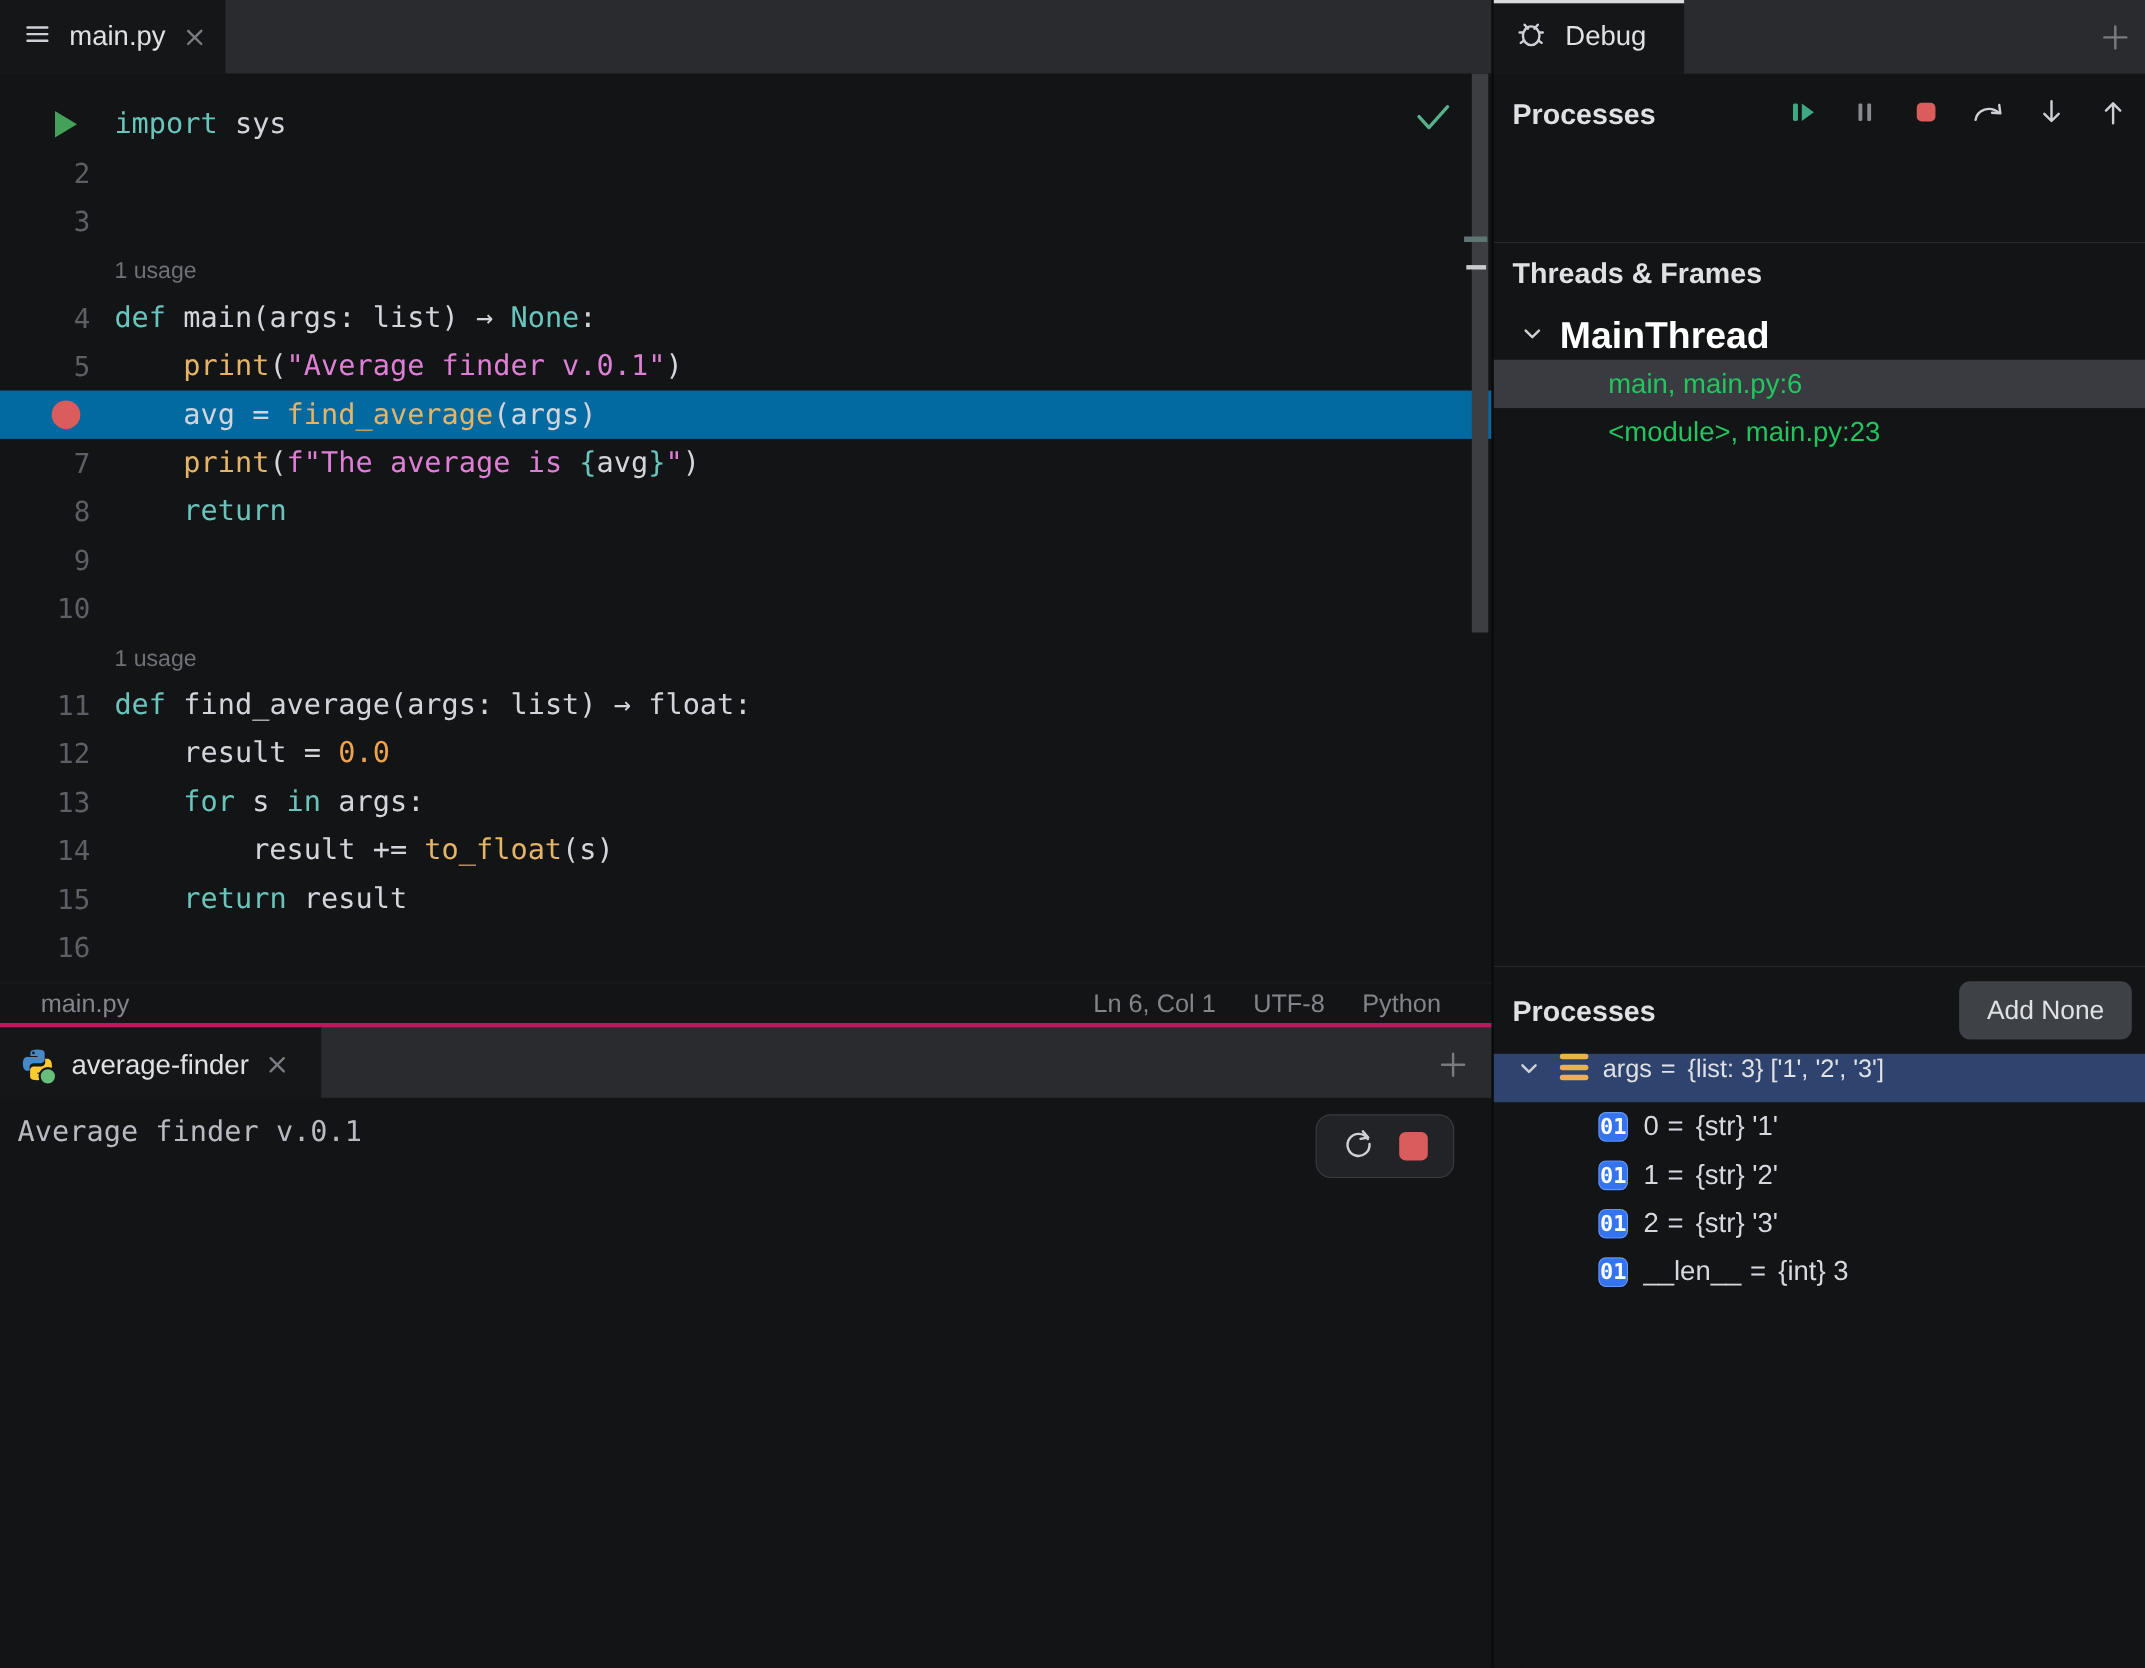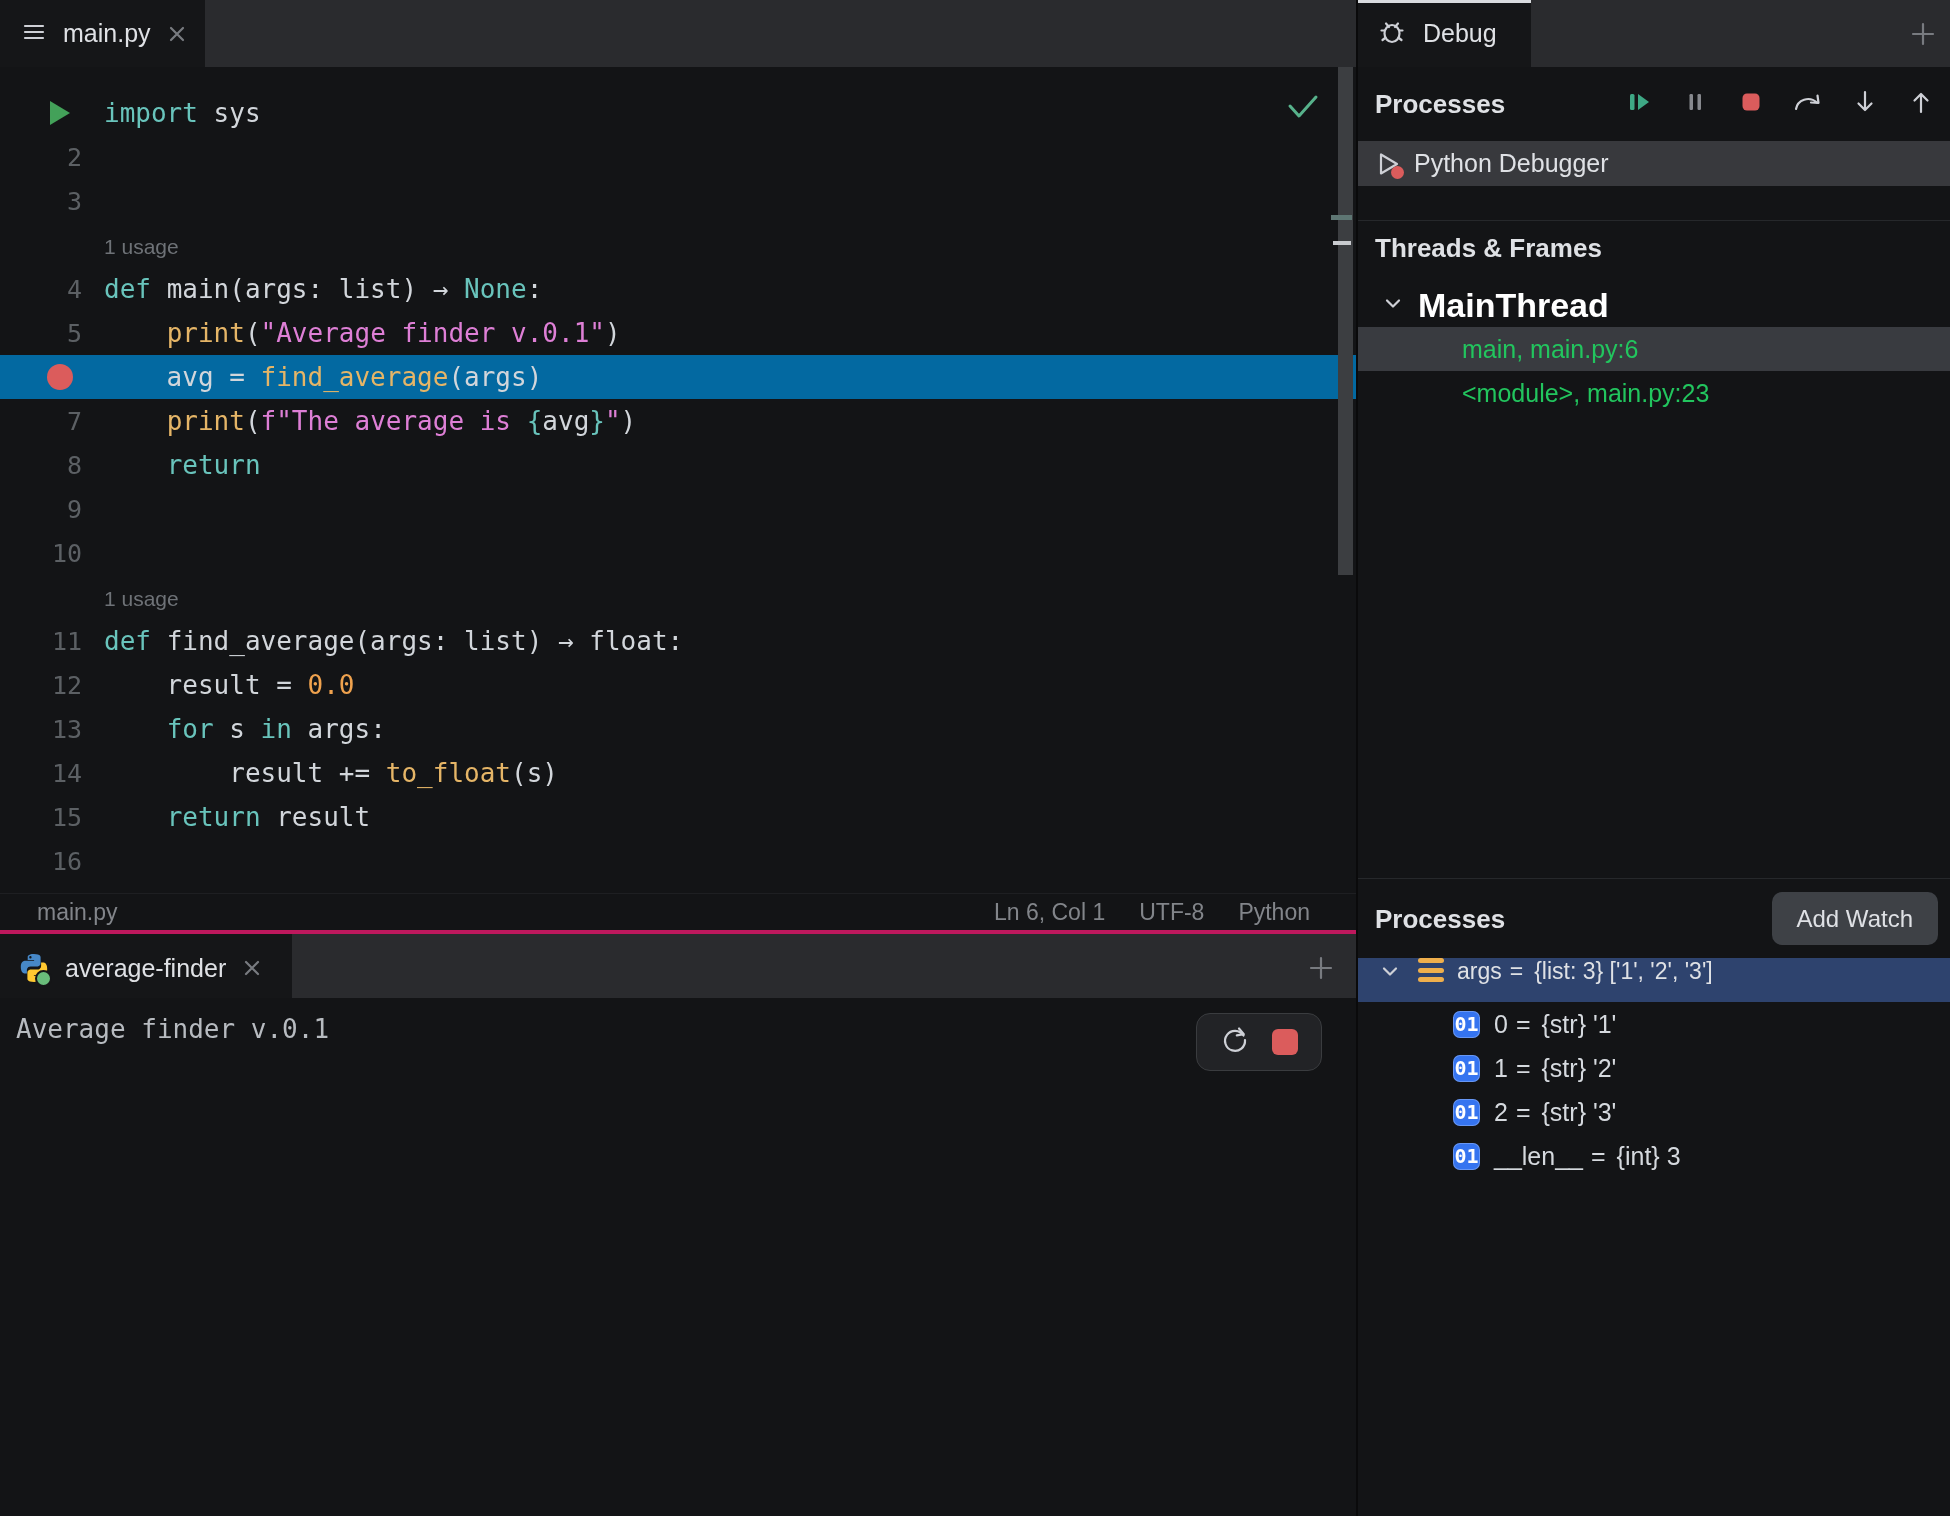--- a/index.html
+++ b/index.html
@@ -340,29 +340,20 @@
         <span>
           <svg width="30" height="30" viewBox="0 0 30 30">
               <g class="icon" stroke-width="2.4">
                 <path d="M15 25V8M8.5 13.5L15 7l6.5 6.5"></path>
               </g>
             </svg>
         </span>
       </span>
     </div>
 
-    <div class="process-row">
-      <span style="position:relative;display:flex;">
-        <svg width="30" height="30" viewBox="0 0 30 30">
-            <path d="M8 5.5v19L24 15z" class="icon" stroke-width="2.4"></path>
-          </svg>
-        <span style="position:absolute;right:-1px;bottom:0;width:13px;height:13px;border-radius:50%;background:#DB5C5C;"></span>
-      </span>
-      <span class="plabel">Python Debugger</span>
-    </div>
 
     <div class="sep" style="top:220px;"></div>
 
     <div class="threads-header sec-header">Threads &amp; Frames</div>
 
     <div class="thread-row">
       <span class="chev">
         <svg width="26" height="26" viewBox="0 0 26 26">
             <path d="M7 10.5l6 6 6-6" class="icon"></path>
           </svg>
@@ -372,21 +363,21 @@
 
     <div class="frames">
         <div class="frame-row selected">main, main.py:6</div>
         <div class="frame-row">&lt;module&gt;, main.py:23</div>
       </div>
 
     <div class="sep" style="top:878px;"></div>
 
     <div class="vars-header">
       <span class="sec-header">Processes</span>
-      <button class="addwatch-btn">Add Watch</button>
+      <button class="addwatch-btn">Add None</button>
     </div>
 
     <div class="args-row">
       <span class="chev">
         <svg width="26" height="26" viewBox="0 0 26 26">
             <path d="M7 10.5l6 6 6-6" class="icon" stroke="#FFFFFF"></path>
           </svg>
       </span>
       <span class="listicon">
           <i></i>

